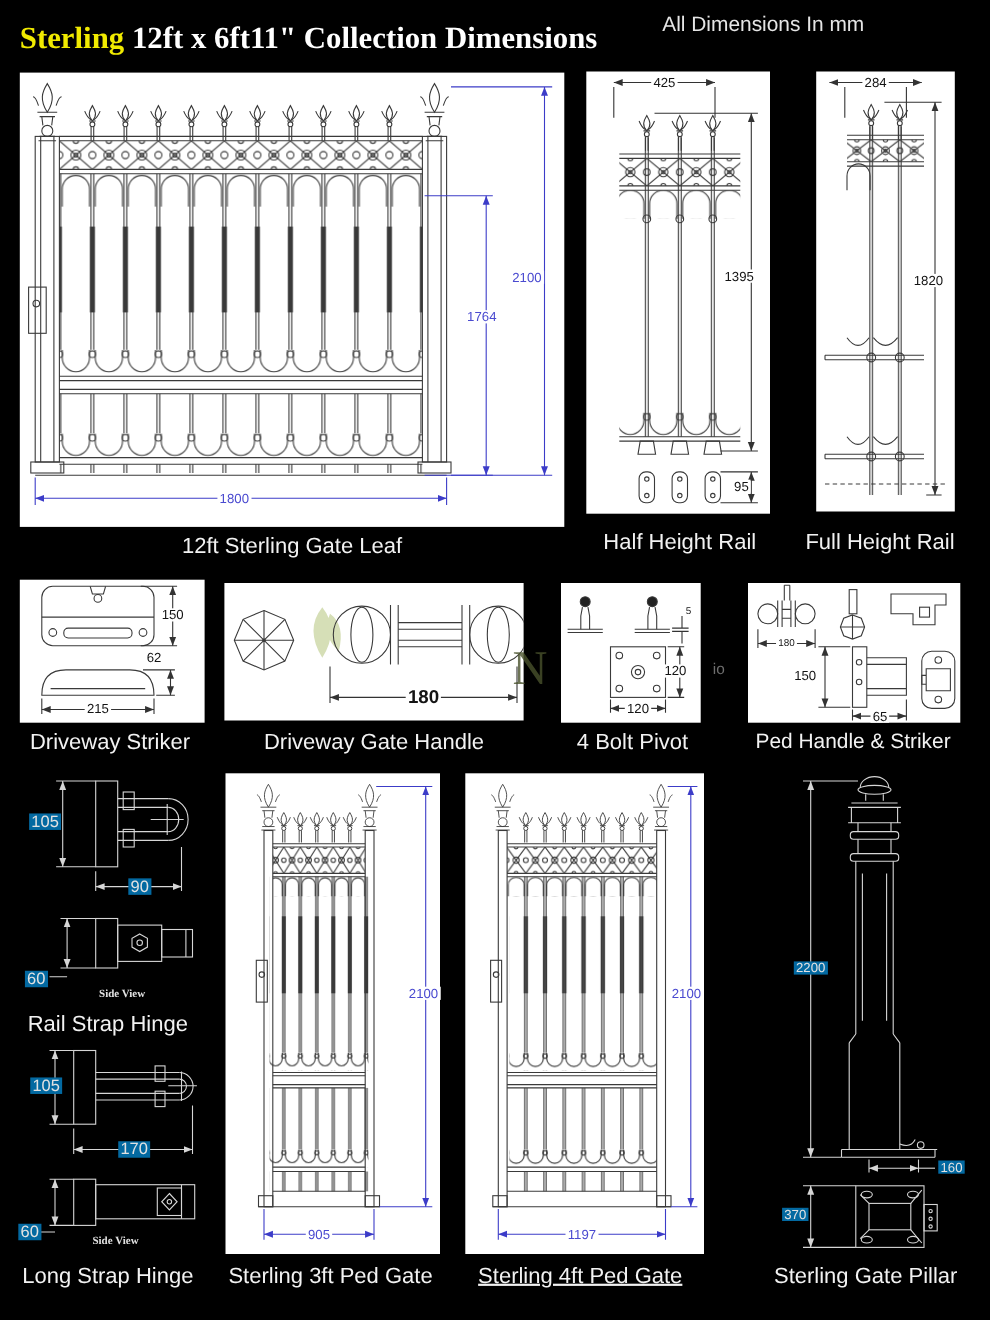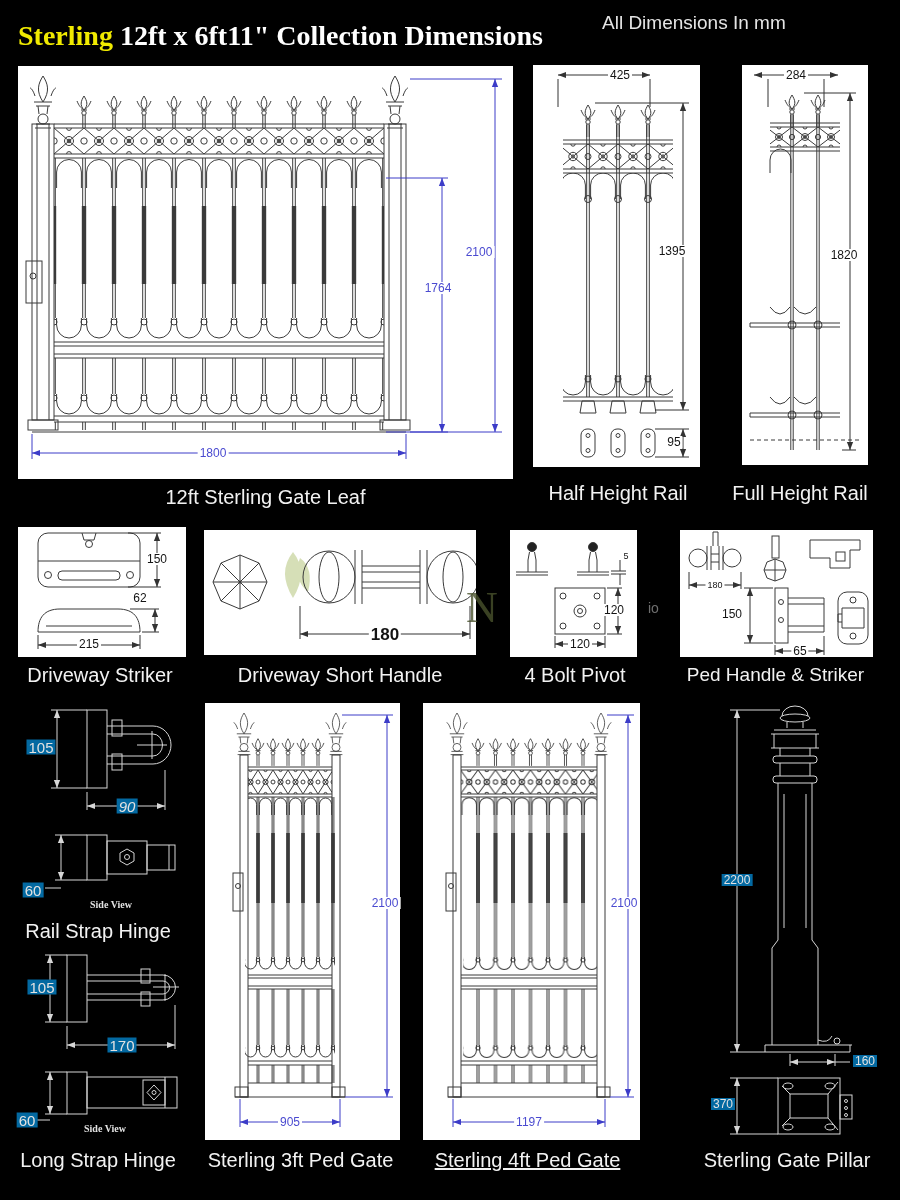--- a/index.html
+++ b/index.html
@@ -202,21 +202,21 @@
       <use href="#oplate" class="s" transform="translate(85,378)"></use>
       <use href="#oplate" class="s" transform="translate(115,378)"></use>
 
     <path class="k" d="M25,14 V42 M117,14 V42"></path>
     <path class="k" marker-start="url(#mK)" marker-end="url(#mK)" d="M25,10 H117"></path>
     <path class="k" d="M62,38 H156 M122,345 H156"></path>
     <path class="k" marker-start="url(#mK)" marker-end="url(#mK)" d="M150,38 V345"></path>
     <path class="k" d="M122,364 H156 M122,392 H156"></path>
     <path class="k" marker-start="url(#mK)" marker-end="url(#mK)" d="M150,364 V392"></path>
   </svg>
-  <span class="dim black" style="left:71px;top:10px;margin-left:16px;">425</span>
+  <span class="dim black" style="left:71px;top:10px;">425</span>
   <span class="dim black" style="left:139px;top:186px;">1395</span>
   <span class="dim black" style="left:141px;top:377px;">95</span>
 </div>
 <div class="caption" style="left:528px;top:482px;width:180px;">Half Height Rail</div>
 
 <div class="panel" style="left:742px;top:65px;width:126px;height:400px;">
   <svg width="126" height="400" viewBox="0 0 126 400">
     <defs>
       <pattern id="pFlat" x="24" y="62" width="26" height="20" patternUnits="userSpaceOnUse">
         <path class="s" d="M0,0 L26,20 M26,0 L0,20"></path>
@@ -293,21 +293,21 @@
     <path class="s" d="M151,20 V74 M158,20 V74"></path>
     <path class="s" d="M158,36 H216 M158,42 H216 M158,52 H216 M158,58 H216"></path>
     <path class="s" d="M216,20 V74 M223,20 V74"></path>
     <circle class="s" cx="249" cy="47" r="26"></circle>
       <ellipse class="s" cx="249" cy="47" rx="10" ry="25"></ellipse>
     <path class="k" d="M96,76 V109 M266,76 V109"></path>
     <path class="k" marker-start="url(#mK)" marker-end="url(#mK)" d="M96,104 H266"></path>
   </svg>
   <span class="dim black big" style="left:181px;top:104px;">180</span>
 </div>
-<div class="caption" style="left:204px;top:664px;width:272px;">Driveway Short Handle</div>
+<div class="caption" style="left:204px;top:664px;width:272px;">Driveway Gate Handle</div>
 
 <div class="panel" style="left:510px;top:530px;width:127px;height:127px;">
   <svg width="127" height="127" viewBox="0 0 127 127">
     <use href="#pivpin" class="s" transform="translate(22,42)"></use>
     <use href="#pivpin" class="s" transform="translate(83,42)"></use>
     <path class="k" d="M101,41 H116 M101,44 H116 M110,30 V41 M110,55 V44"></path>
     <rect class="s" x="45" y="58" width="50" height="46"></rect>
     <circle class="s" cx="53" cy="66" r="3"></circle>
       <circle class="s" cx="87" cy="66" r="3"></circle>
       <circle class="s" cx="53" cy="96" r="3"></circle>
@@ -383,21 +383,21 @@
     <rect class="w" x="92" y="141" width="40" height="33"></rect>
     <polygon class="w" points="112,149 119,153 119,161 112,165 105,161 105,153"></polygon>
       <circle class="w" cx="112" cy="157" r="2.5"></circle>
     <rect class="w" x="132" y="145" width="28" height="25"></rect>
       <path class="w" d="M154,145 V170"></path>
     <path class="w" d="M72,135 H40 M72,180 H40"></path>
     <path class="w" marker-start="url(#mW)" marker-end="url(#mW)" d="M46,135 V180"></path>
     <path class="w" d="M30,188 H46"></path>
   </svg>
   <span class="dim white" style="left:26px;top:47px;font-size:15px;">105</span>
-  <span class="dim white" style="left:112px;top:106px;font-size:15px;font-style:italic;">90</span>
+  <span class="dim white" style="left:112px;top:106px;font-size:15px;">90</span>
   <span class="dim white" style="left:18px;top:190px;font-size:15px;">60</span>
   <span class="sideview" style="left:96px;top:204px;">Side View</span>
 </div>
 <div class="caption" style="left:8px;top:920px;width:180px;">Rail Strap Hinge</div>
 
 <div class="darkpanel" style="left:15px;top:950px;width:170px;height:190px;">
   <svg width="170" height="190" viewBox="0 0 170 190">
     <rect class="w" x="52" y="5" width="20" height="67"></rect>
     <path class="w" d="M72,25 H148 M72,31 H148 M72,44 H148 M72,50 H148"></path>
     <path class="w" d="M148,25 A12.5,12.5 0 0 1 148,50 M148,31 A6.5,6.5 0 0 1 148,44"></path>

